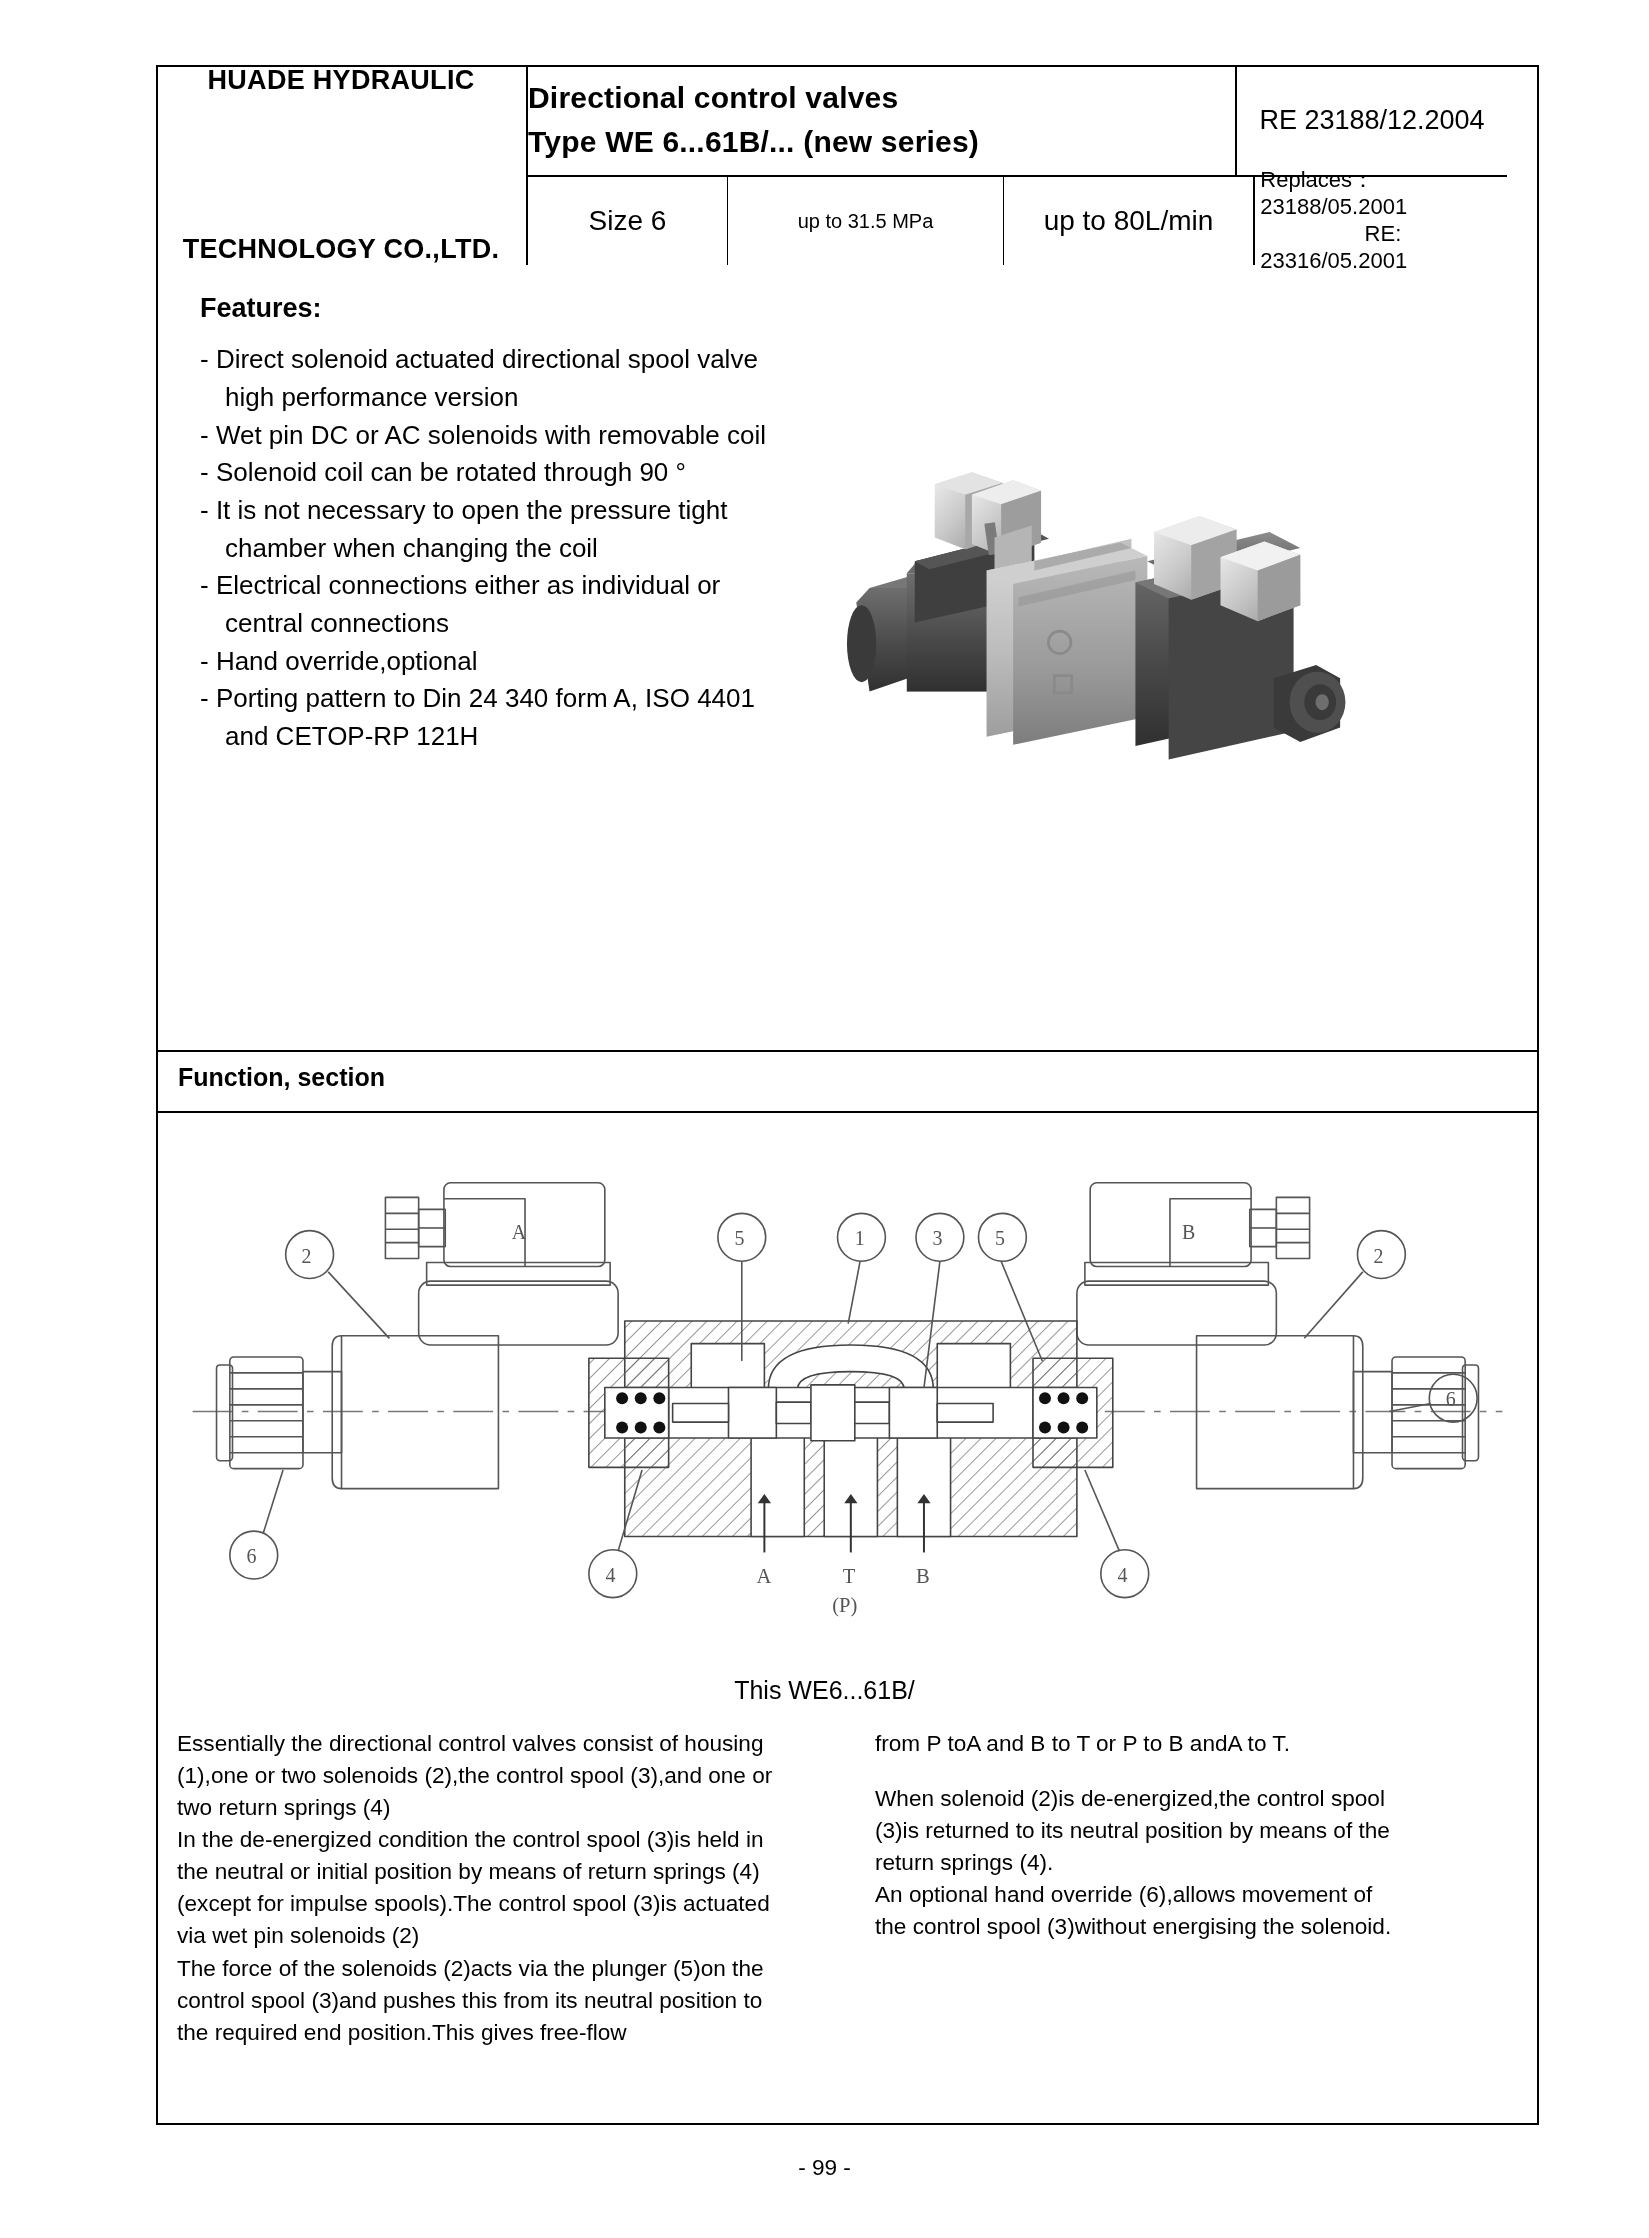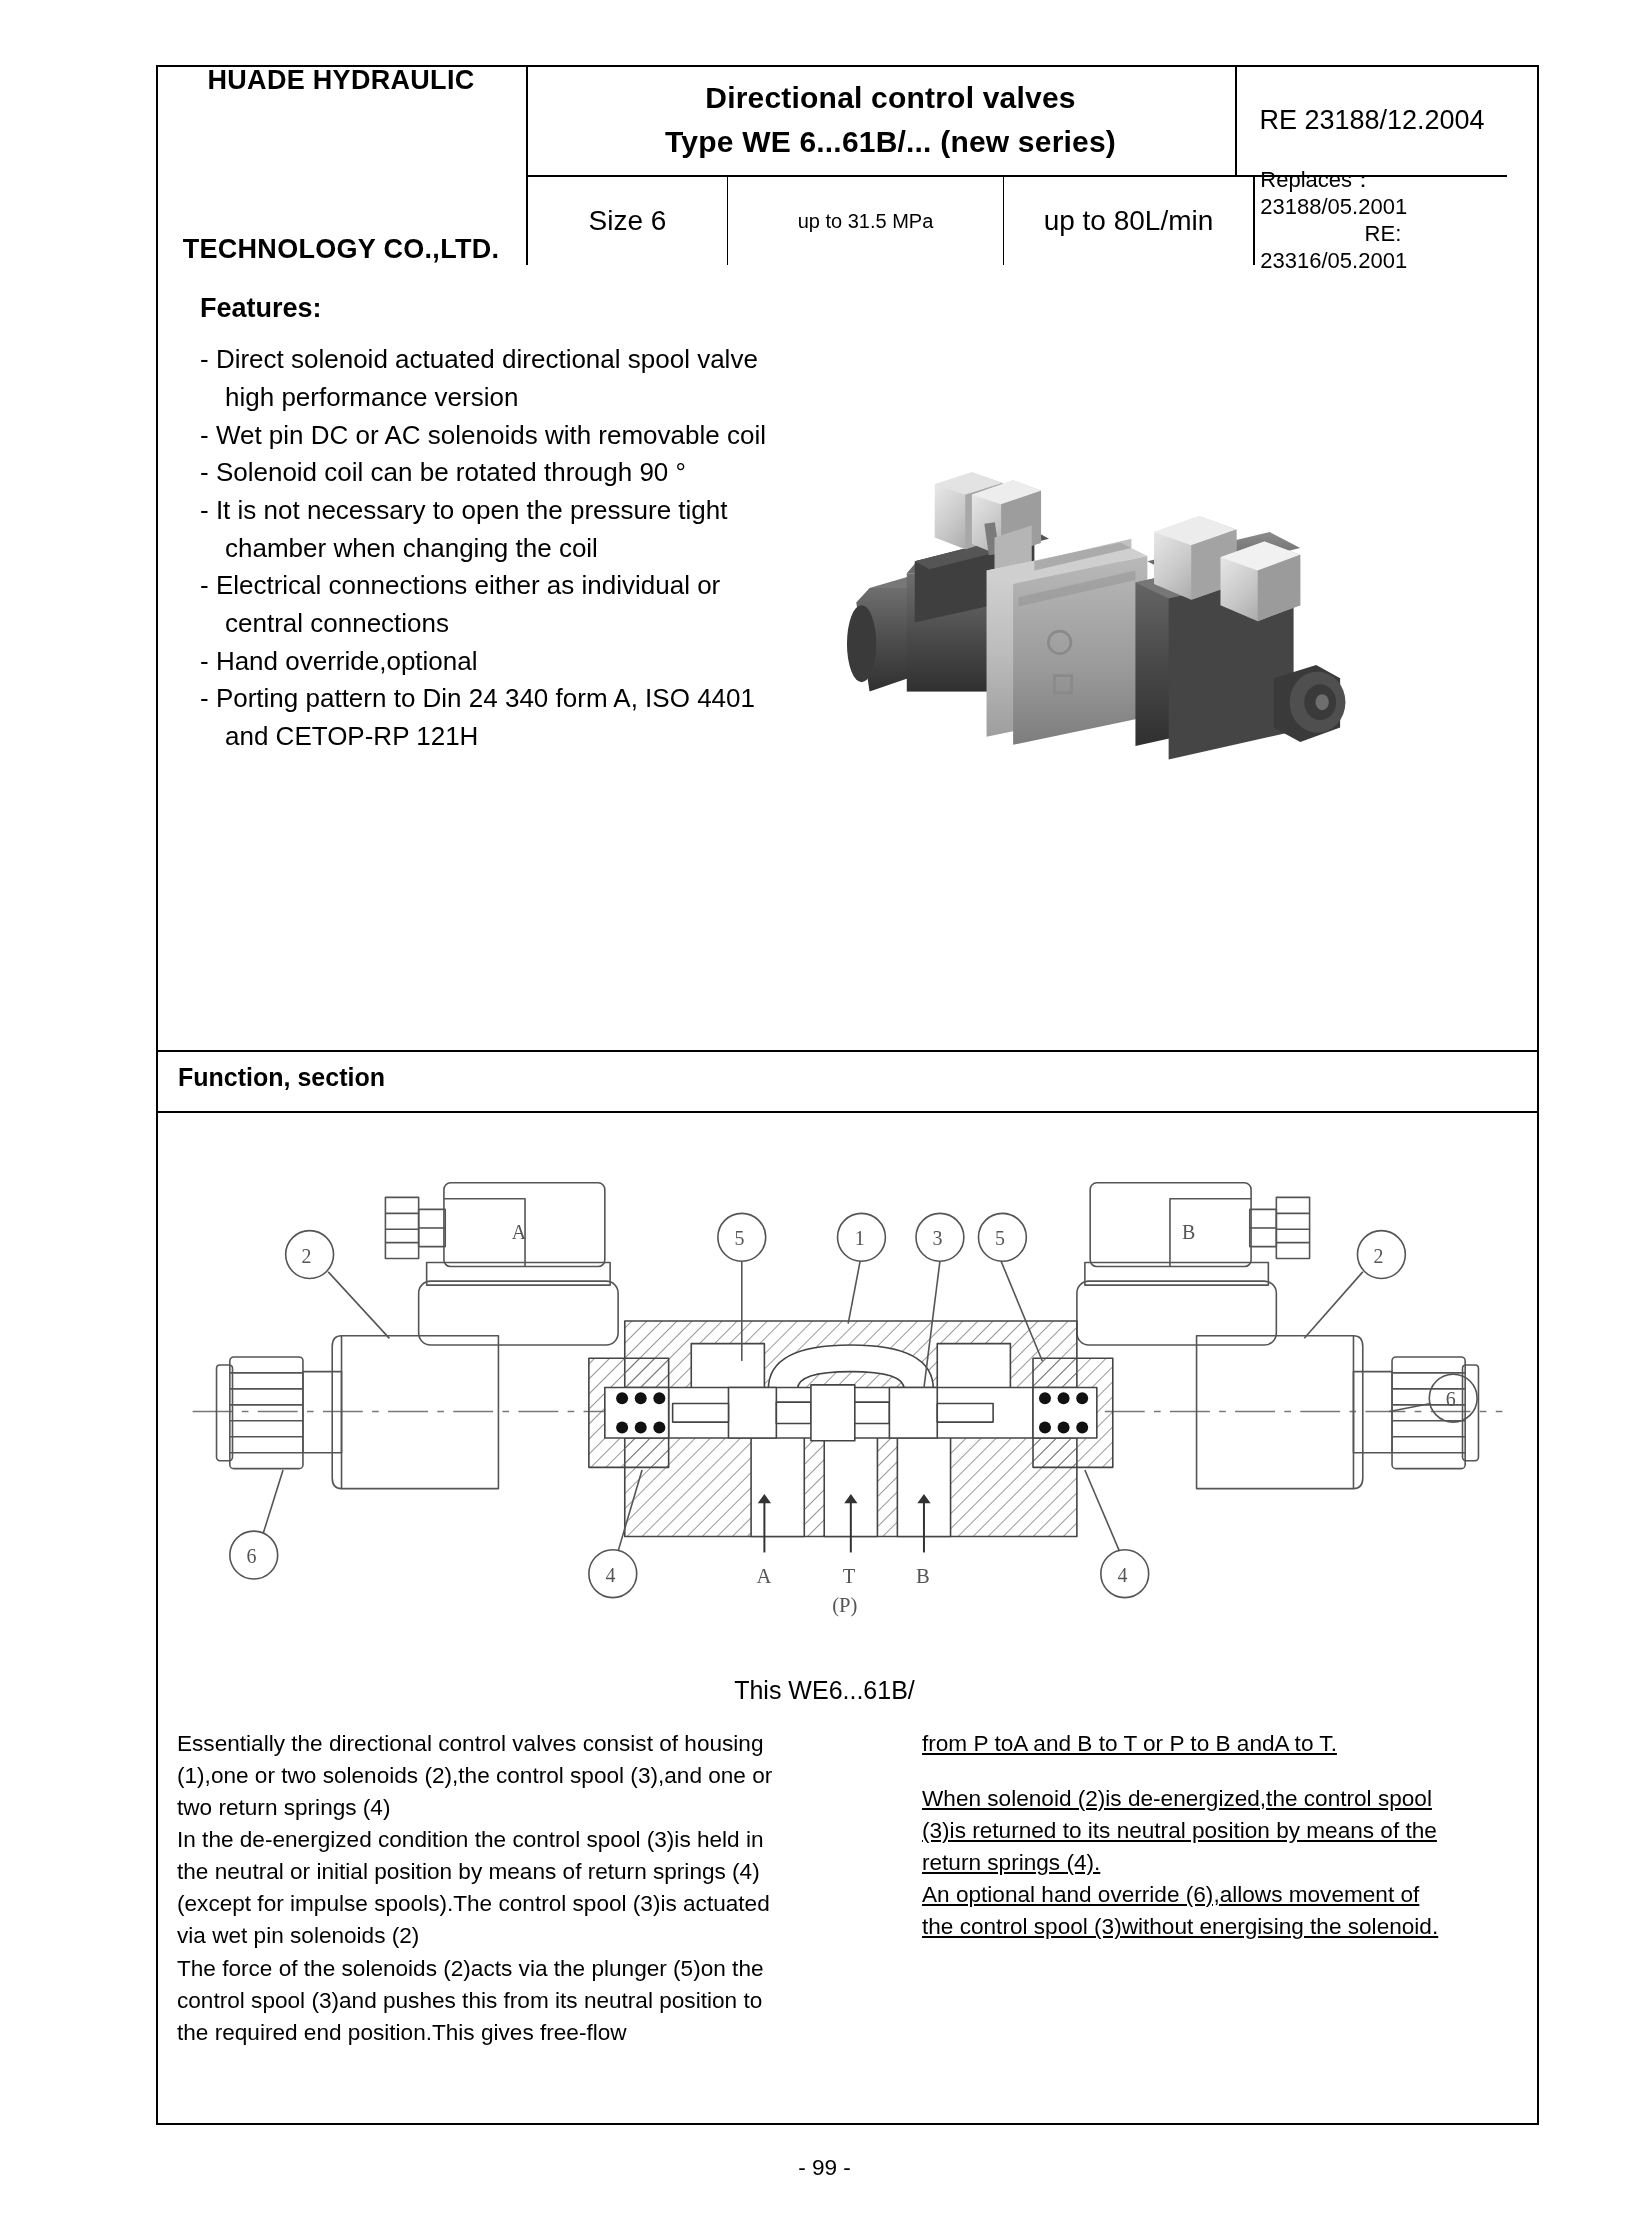--- a/index.html
+++ b/index.html
@@ -10,21 +10,21 @@
   
   .frame{position:absolute;left:156px;top:65px;width:1383px;height:2060px;border:2px solid #000;box-sizing:border-box;}
 
   
   .hdr{position:absolute;left:156px;top:65px;width:1383px;height:200px;box-sizing:border-box;}
   .hdr-company{position:absolute;left:0;top:0;width:372px;height:200px;box-sizing:border-box;
                 border-right:2px solid #000;display:flex;flex-direction:column;justify-content:space-between;align-items:center;gap:24px;}
   .hdr-company div{font-weight:bold;font-size:27px;letter-spacing:0.3px;white-space:nowrap;}
 
   .hdr-title{position:absolute;left:372px;top:0;width:725px;height:112px;box-sizing:border-box;
-             border-bottom:2px solid #000;display:flex;flex-direction:column;justify-content:center;align-items:center;gap:9.3px;}
+             border-bottom:2px solid #000;display:flex;flex-direction:column;justify-content:center;gap:9.3px;}
   .hdr-title .t1{font-weight:bold;font-size:30px;letter-spacing:0.2px;}
   .hdr-title .t2{font-weight:bold;font-size:30px;letter-spacing:0.2px;}
 
   .hdr-ref{position:absolute;left:1079px;top:0;width:272px;height:112px;box-sizing:border-box;
            border-left:2px solid #000;border-bottom:2px solid #000;display:flex;justify-content:center;align-items:center;}
   .hdr-ref span{font-size:27px;}
 
   .hdr-size{position:absolute;left:372px;top:112px;width:200px;height:88px;box-sizing:border-box;
             border-right:1.3px solid #000;display:flex;justify-content:center;align-items:center;font-size:28px;}
   .hdr-press{position:absolute;left:572px;top:112px;width:276px;height:88px;box-sizing:border-box;
@@ -52,21 +52,21 @@
   .sec-title{position:absolute;left:178px;top:1063px;font-size:25px;font-weight:bold;}
 
   
   .diagram{position:absolute;left:166px;top:1124px;width:1363px;height:559px;}
   .diagram svg{display:block;}
   .dcaption{position:absolute;left:0;top:1676px;width:1649px;text-align:center;font-size:25px;}
 
   
   .col{position:absolute;font-size:22.6px;line-height:1.42;}
   .col.left{left:177px;top:1728px;width:678px;}
-  .col.right{left:922px;top:1728px;width:678px;text-decoration:underline;}
+  .col.right{left:875px;top:1728px;width:678px;}
   .col p{margin:0;}
   .col p.gap{margin-top:22.6px;}
 
   
   .footer{position:absolute;left:0;top:2155px;width:1649px;text-align:center;font-size:22.6px;}
 </style>
 </head>
 <body>
 
 <div class="page">

